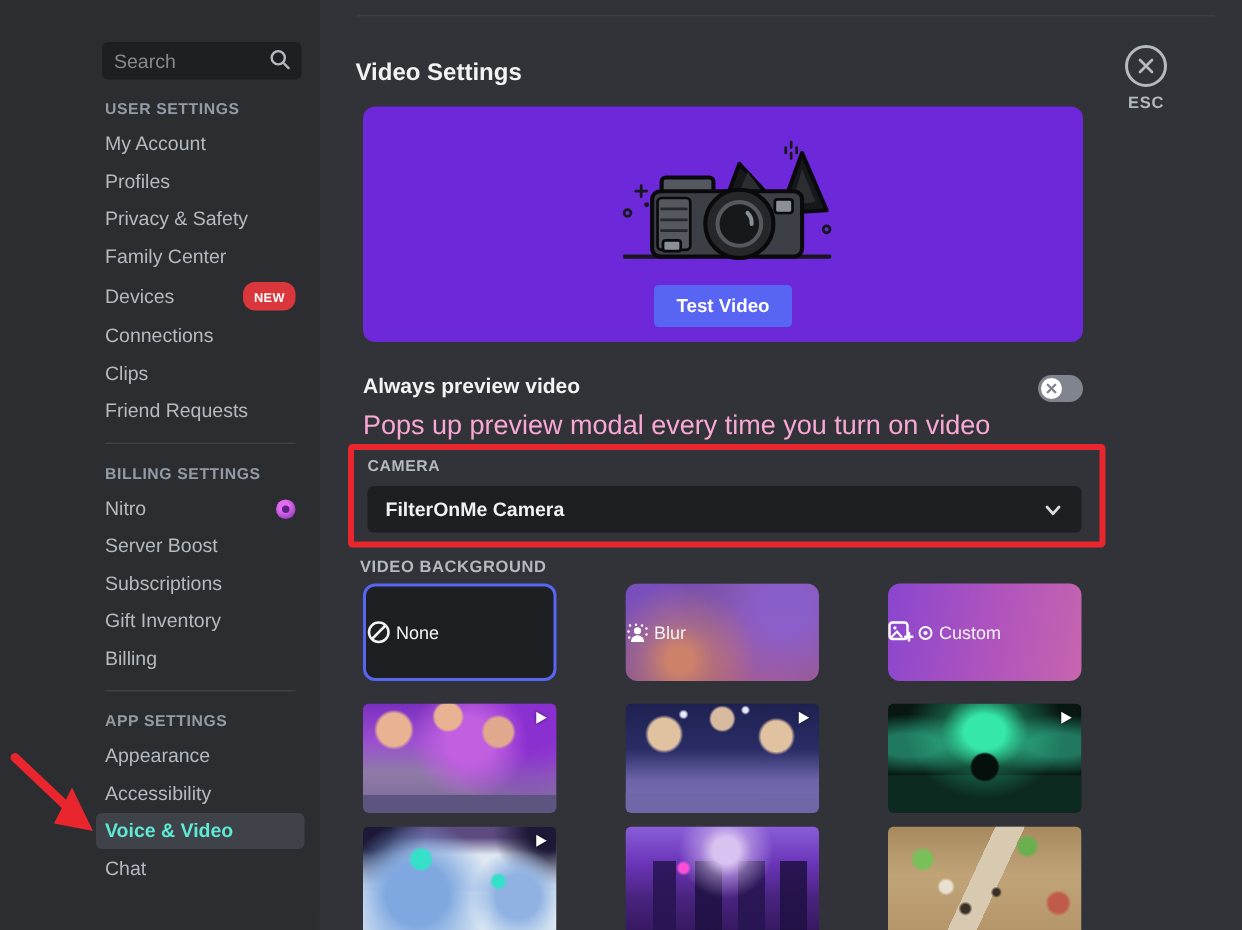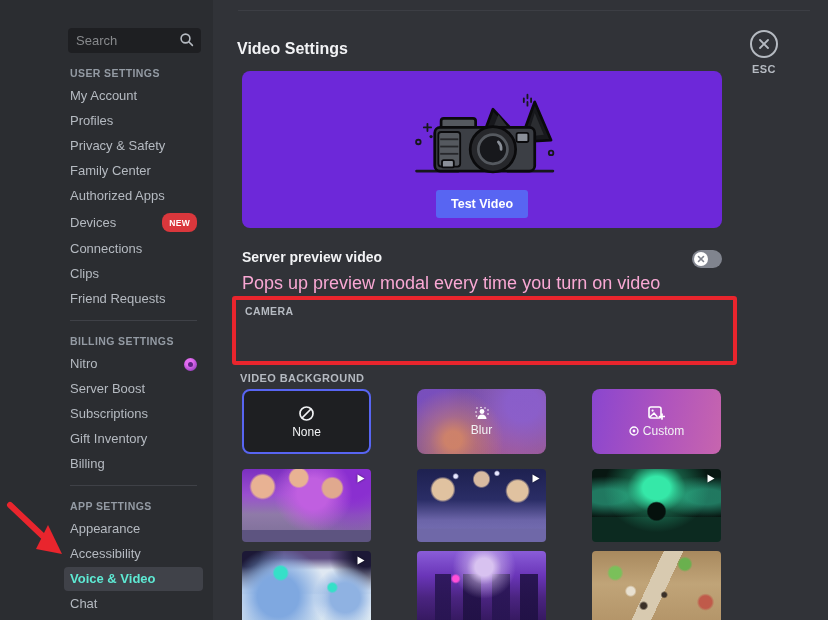--- a/index.html
+++ b/index.html
@@ -101,21 +101,21 @@
     background:#1e1f22; border-radius:4px; display:flex; align-items:center;
     padding:0 12px; cursor:pointer;
   }
   .camera-select-value { flex:1; font-size:13px; font-weight:bold; color:#f0f1f3; }
 
   
   .vb-label { position:absolute; left:27px; top:372px; font-size:11px; font-weight:bold; letter-spacing:.4px; color:#b5bac1; }
   .vb-cards { position:absolute; left:29px; top:389px; display:flex; gap:46px; }
   .vb-card {
     width:129px; height:65px; border-radius:8px; cursor:pointer;
-    display:flex; flex-direction:column; align-items:center; justify-content:center; gap:3px;
+    display:flex; flex-direction:row; align-items:center; gap:3px;
   }
   .vb-card .vb-card-label { font-size:12px; color:#f2f3f5; display:flex; align-items:center; gap:4px; }
   .vb-none { background:#1e1f22; border:2px solid #5865f2; }
   .vb-blur {
     background:
       radial-gradient(circle at 28% 78%, rgba(219,138,96,.85) 0 8%, rgba(219,138,96,.45) 22%, transparent 48%),
       radial-gradient(circle at 12% 20%, rgba(122,79,192,.9) 0 12%, transparent 48%),
       radial-gradient(circle at 82% 24%, rgba(138,95,208,.9) 0 14%, transparent 55%),
       radial-gradient(circle at 70% 85%, rgba(170,90,140,.8) 0 10%, transparent 45%),
       linear-gradient(135deg, #6a4a9a, #9a5a8a);
@@ -216,23 +216,20 @@
       <div class="nav-item">
           <span>Profiles</span>
         </div>
       <div class="nav-item">
           <span>Privacy &amp; Safety</span>
         </div>
       <div class="nav-item">
           <span>Family Center</span>
         </div>
       <div class="nav-item">
-          <span>Authorized Apps</span>
-        </div>
-      <div class="nav-item">
         <span>Devices</span>
         <span class="badge-new">NEW</span>
       </div>
       <div class="nav-item">
           <span>Connections</span>
         </div>
       <div class="nav-item">
           <span>Clips</span>
         </div>
       <div class="nav-item">
@@ -317,34 +314,40 @@
         <path d="M40 46 l0 8 M36 50 l8 0" stroke="#17181c" stroke-width="2" stroke-linecap="round"></path>
         <circle cx="30" cy="66" r="2.5" fill="none" stroke="#17181c" stroke-width="2"></circle>
         <circle cx="44" cy="60" r="1.8" fill="#17181c"></circle>
         <path d="M150 14 l0 4 M146 18 l0 4 M154 18 l0 4 M150 22 l0 4" stroke="#17181c" stroke-width="2" stroke-linecap="round"></path>
         <circle cx="176" cy="78" r="2.5" fill="none" stroke="#17181c" stroke-width="2"></circle>
       </svg>
       <button class="test-video-btn">Test Video</button>
     </div>
 
     <div class="always-row">
-      <div class="always-label">Server preview video</div>
+      <div class="always-label">Always preview video</div>
       <div class="always-desc">Pops up preview modal every time you turn on video</div>
       <div class="toggle">
         <div class="toggle-knob">
           <svg width="8" height="8" viewBox="0 0 8 8">
               <line x1="1.5" y1="1.5" x2="6.5" y2="6.5" stroke="#80848e" stroke-width="1.6" stroke-linecap="round"></line>
               <line x1="6.5" y1="1.5" x2="1.5" y2="6.5" stroke="#80848e" stroke-width="1.6" stroke-linecap="round"></line>
             </svg>
         </div>
       </div>
     </div>
 
     <div class="red-box"></div>
     <div class="camera-label">CAMERA</div>
+    <div class="camera-select">
+      <span class="camera-select-value">FilterOnMe Camera</span>
+      <svg width="14" height="14" viewBox="0 0 14 14">
+          <polyline points="3,5 7,9.5 11,5" fill="none" stroke="#dbdee1" stroke-width="1.8" stroke-linecap="round" stroke-linejoin="round"></polyline>
+        </svg>
+    </div>
 
     <div class="vb-label">VIDEO BACKGROUND</div>
     <div class="vb-cards">
       <div class="vb-card vb-none">
         <svg width="17" height="17" viewBox="0 0 17 17">
             <circle cx="8.5" cy="8.5" r="6.5" fill="none" stroke="#f2f3f5" stroke-width="1.7"></circle>
             <line x1="4" y1="13" x2="13" y2="4" stroke="#f2f3f5" stroke-width="1.7"></line>
           </svg>
         <span class="vb-card-label">None</span>
       </div>

